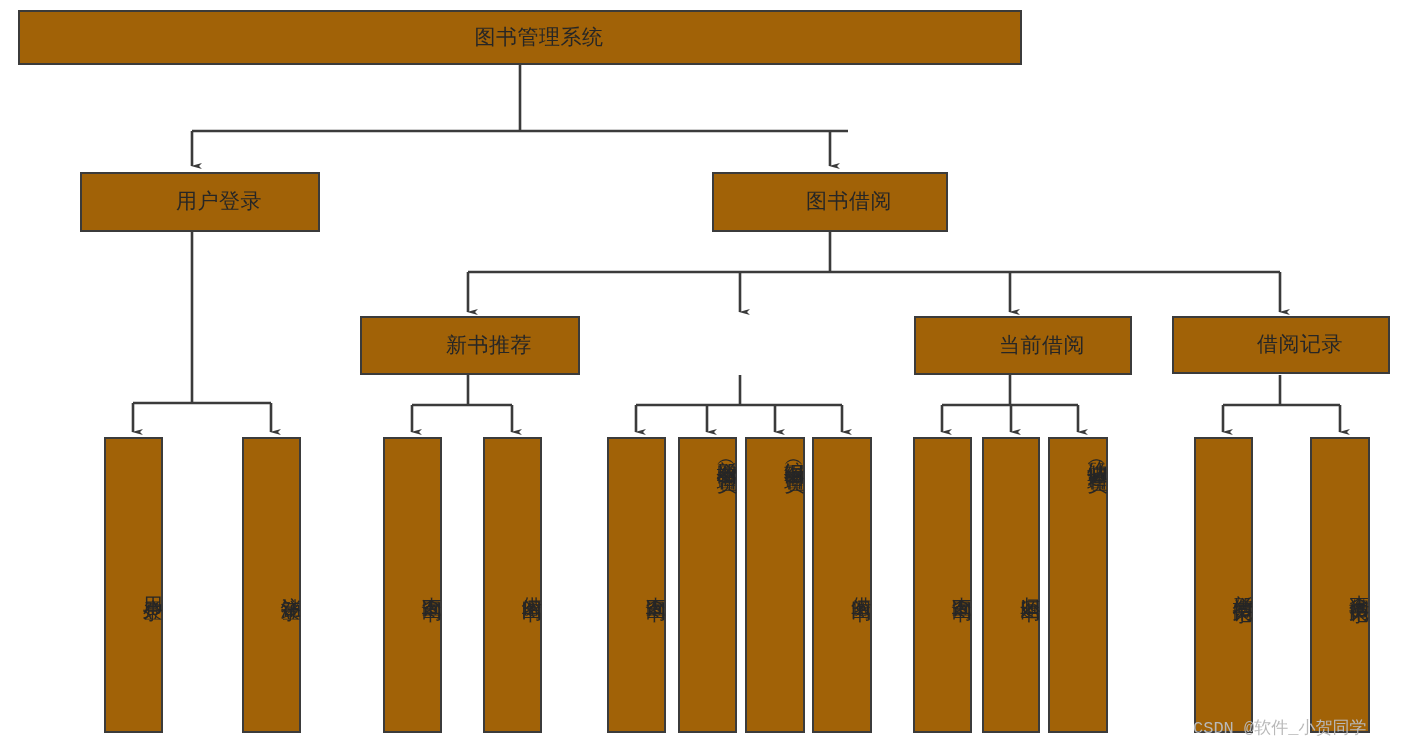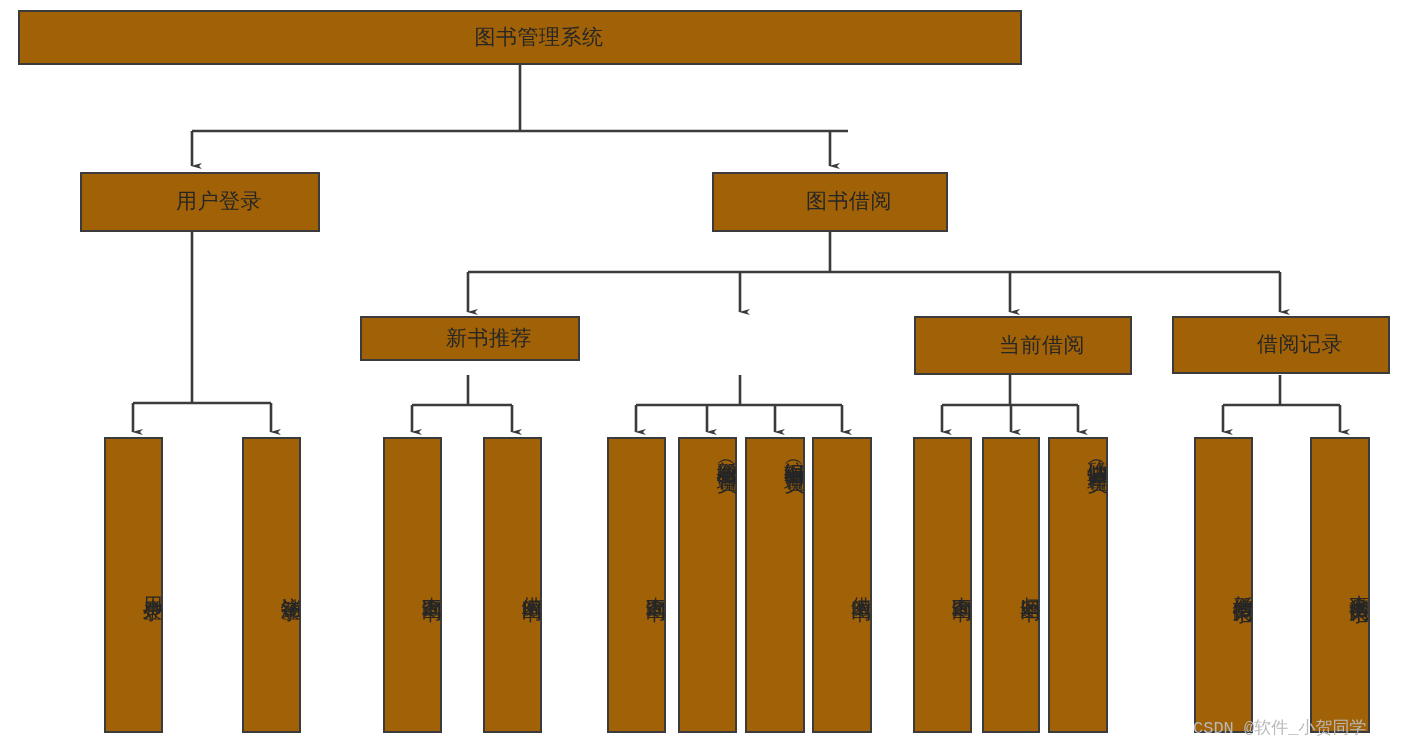--- a/index.html
+++ b/index.html
@@ -139,21 +139,21 @@
     <span class="label">图书管理系统</span>
   </div>
 
   <div class="node horiz" style="left:80px; top:172px; width:240px; height:60px;">
     <span class="label">用户登录</span>
   </div>
   <div class="node horiz" style="left:712px; top:172px; width:236px; height:60px;">
     <span class="label">图书借阅</span>
   </div>
 
-  <div class="node horiz" style="left:360px; top:316px; width:220px; height:45px;">
+  <div class="node horiz" style="left:360px; top:316px; width:220px; height:59px;">
     <span class="label">新书推荐</span>
   </div>
   <div class="node horiz" style="left:902px; top:316px; width:218px; height:59px;margin-left:12px;">
     <span class="label">当前借阅</span>
   </div>
   <div class="node horiz" style="left:1172px; top:316px; width:218px; height:58px;">
     <span class="label">借阅记录</span>
   </div>
 
   <div class="node vert short" style="left:104px; top:437px; width:59px; height:296px;">

